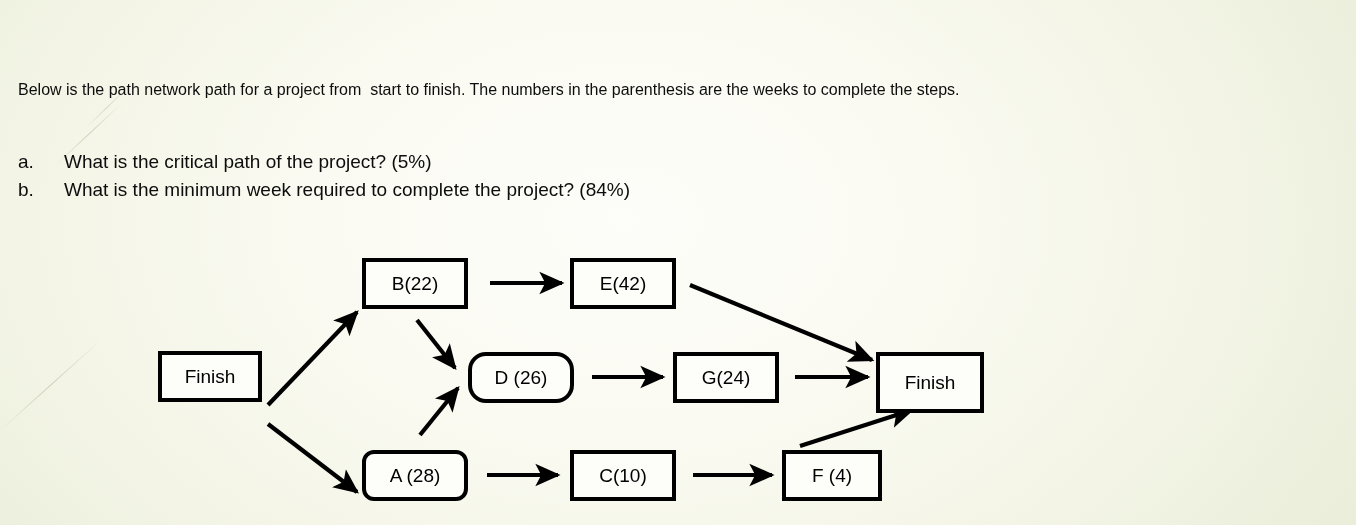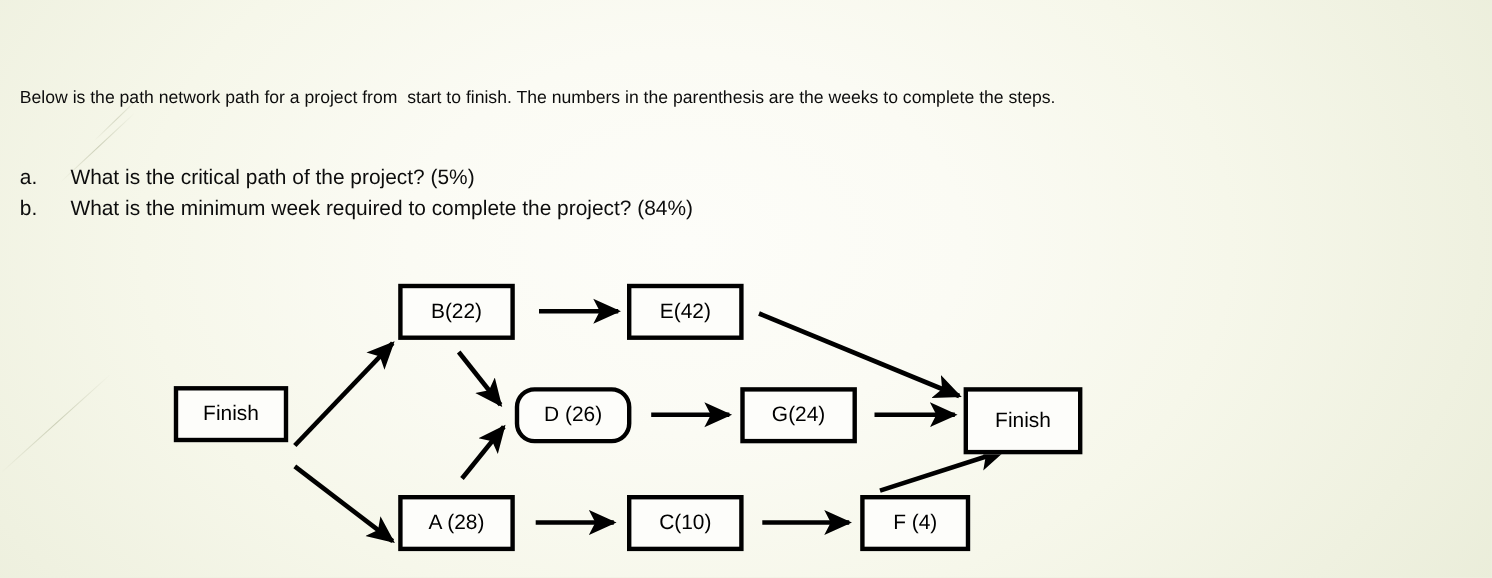--- a/index.html
+++ b/index.html
@@ -144,18 +144,18 @@
           <line x1="800" y1="446" x2="912" y2="410" stroke="#000000"></line>
         </g>
     </svg>
 
     <div class="node" style="left: 158px; top: 351px; width: 104px; height: 51px; background: rgb(253, 253, 250); border-color: rgb(0, 0, 0);">Finish</div>
     <div class="node" style="left: 362px; top: 258px; width: 106px; height: 51px; background: rgb(253, 253, 250); border-color: rgb(0, 0, 0);">B(22)</div>
     <div class="node" style="left: 570px; top: 258px; width: 106px; height: 51px; background: rgb(253, 253, 250); border-color: rgb(0, 0, 0);">E(42)</div>
     <div class="node" style="left: 468px; top: 352px; width: 106px; height: 51px; background: rgb(253, 253, 250); border-color: rgb(0, 0, 0); border-radius: 18px;">D (26)</div>
     <div class="node" style="left: 673px; top: 352px; width: 106px; height: 51px; background: rgb(253, 253, 250); border-color: rgb(0, 0, 0);">G(24)</div>
     <div class="node" style="left: 876px; top: 352px; width: 108px; height: 61px; background: rgb(253, 253, 250); border-color: rgb(0, 0, 0);">Finish</div>
-    <div class="node" style="left: 362px; top: 450px; width: 106px; height: 51px; background: rgb(253, 253, 250); border-color: rgb(0, 0, 0);">A (28)</div>
+    <div class="node" style="left: 362px; top: 450px; width: 106px; height: 51px; background: rgb(253, 253, 250); border-color: rgb(0, 0, 0); border-radius: 12px;">A (28)</div>
     <div class="node" style="left: 570px; top: 450px; width: 106px; height: 51px; background: rgb(253, 253, 250); border-color: rgb(0, 0, 0);">C(10)</div>
     <div class="node" style="left: 782px; top: 450px; width: 100px; height: 51px; background: rgb(253, 253, 250); border-color: rgb(0, 0, 0);">F (4)</div>
   </div>
 
 </div>
 
 </body></html>

